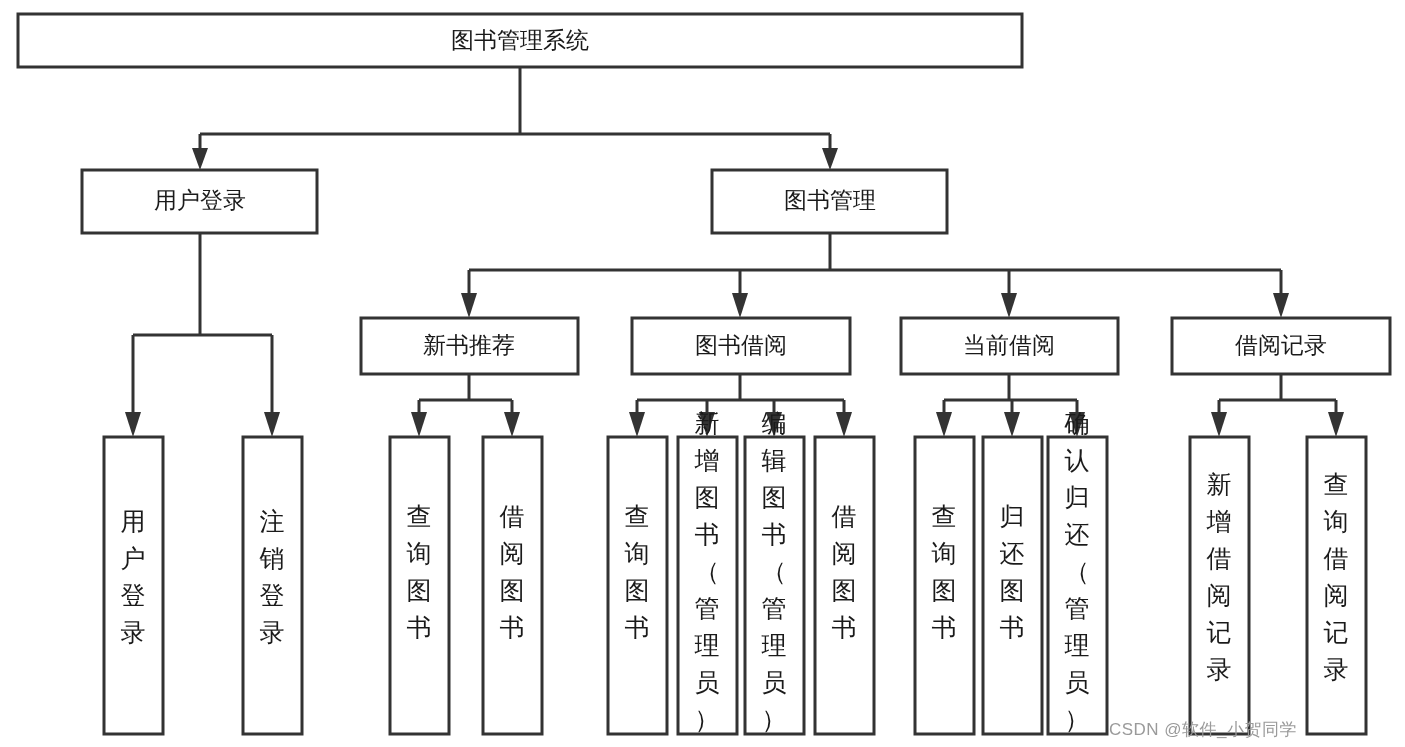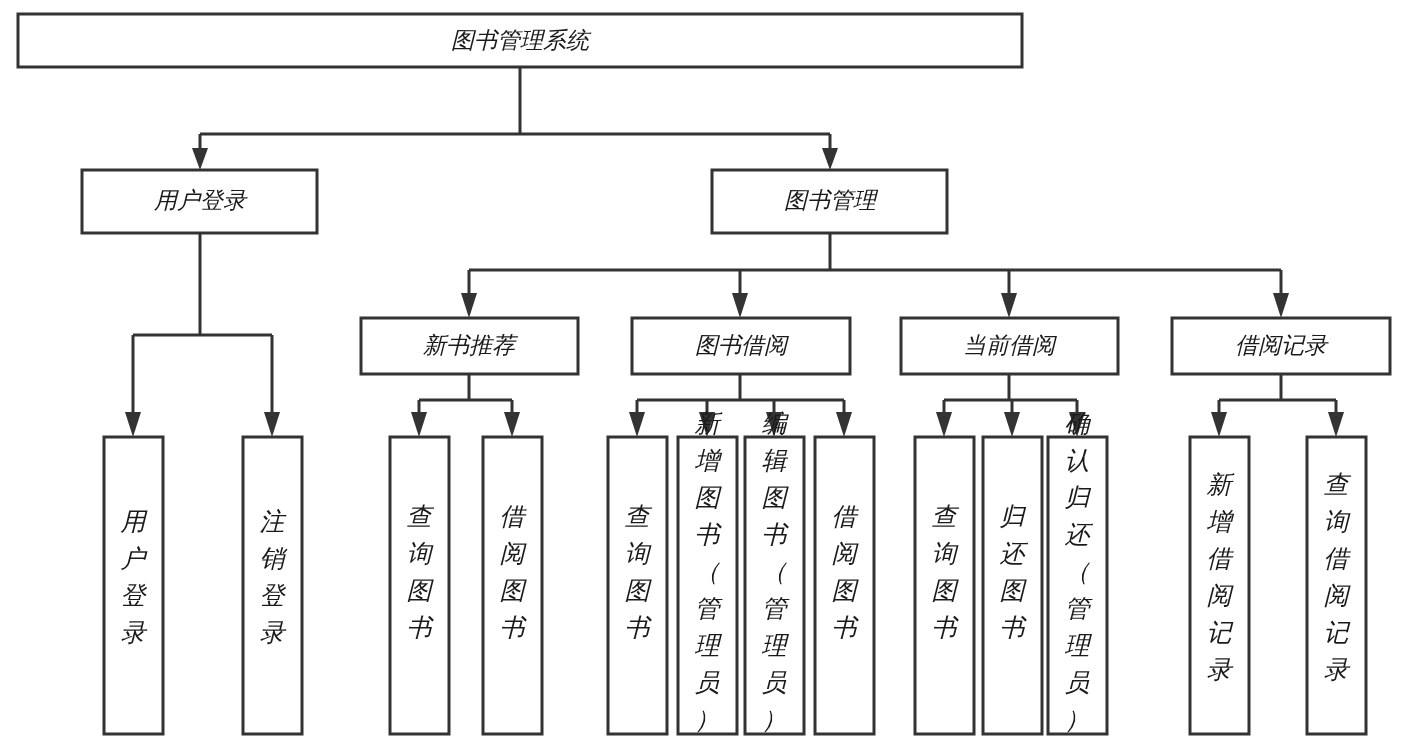--- a/index.html
+++ b/index.html
@@ -11,21 +11,20 @@
     width: 1405px;
     height: 747px;
     font-family: "Liberation Sans", "DejaVu Sans", sans-serif;
     overflow: hidden;
     position: relative;
   }
   #diagram-root {
     position: relative;
     width: 1307px;
     height: 747px;
-    font-style: italic;
   }
   svg#flow {
     position: absolute;
     top: 0;
     left: 0;
     width: 1405px;
     height: 747px;
     display: block;
   }
   .node-rect {
@@ -216,13 +215,14 @@
       <rect class="node-rect" x="1190" y="437" width="59" height="297"></rect>
       <text class="node-label-v vtext" x="1219" y="492.5"><tspan x="1219" y="492.5">新</tspan><tspan x="1219" y="529.5">增</tspan><tspan x="1219" y="566.5">借</tspan><tspan x="1219" y="603.5">阅</tspan><tspan x="1219" y="640.5">记</tspan><tspan x="1219" y="677.5">录</tspan></text>
     </g>
     <g>
       <rect class="node-rect" x="1307" y="437" width="59" height="297"></rect>
       <text class="node-label-v vtext" x="1336" y="492.5"><tspan x="1336" y="492.5">查</tspan><tspan x="1336" y="529.5">询</tspan><tspan x="1336" y="566.5">借</tspan><tspan x="1336" y="603.5">阅</tspan><tspan x="1336" y="640.5">记</tspan><tspan x="1336" y="677.5">录</tspan></text>
     </g>
 
   </svg>
 
+  <div class="watermark">CSDN @软件_小贺同学</div>
 </div>
 
 </body></html>

